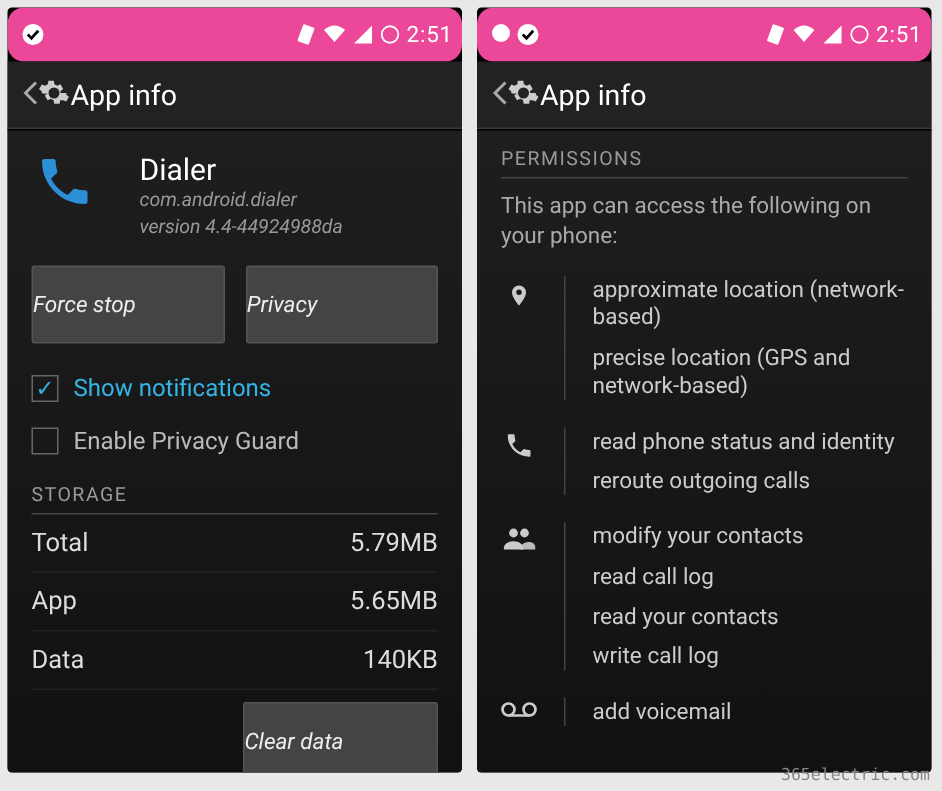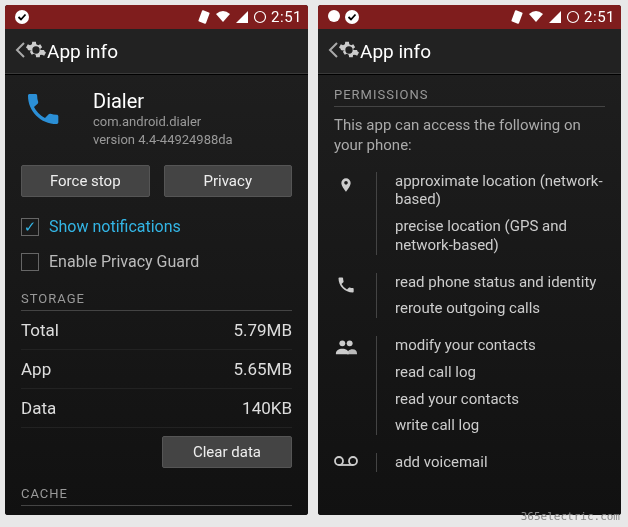--- a/index.html
+++ b/index.html
@@ -14,29 +14,30 @@
     width: 303px;
     height: 510px;
     background: #000;
     border-radius: 3px;
     overflow: hidden;
     color: #e0e0e0;
     display: flex;
     flex-direction: column;
   }
   .status-bar {
-    height: 24px;
-    background: #7f1d1d;
+    height: 36px;
+    background: #ec4899;
     display: flex;
     align-items: center;
     justify-content: flex-end;
     padding: 0 6px;
     gap: 4px;
     font-size: 14px;
     color: #fff;
+    border-radius: 11px;
   }
   .status-bar .left-icons { margin-right: auto; display: flex; gap: 3px; padding-left: 3px; }
   .status-bar svg, .status-bar .ico { display: block; }
   .status-time { font-weight: 400; font-size: 15px; letter-spacing: 0.5px; }
   .header {
     height: 46px;
     background: #222;
     display: flex;
     align-items: center;
     padding: 0 10px;
@@ -55,32 +56,33 @@
   }
   .content {
     flex: 1;
     padding: 0px 16px 0 16px;
     overflow: hidden;
     background: linear-gradient(180deg, #1e1e1e 0%, #111 100%);
   }
   .app-block { display: flex; gap: 28px; padding: 14px 0 12px 0; }
   .app-icon { width: 44px; height: 44px; display: flex; align-items: flex-start; justify-content: center; }
   .app-title { color: #fff; font-size: 20px; font-weight: 400; }
-  .app-sub { color: #999; font-size: 13px; line-height: 1.4; }
+  .app-sub { color: #999; font-size: 13px; line-height: 1.4; font-style: italic; }
   .btn-row { display: flex; gap: 14px; margin: 4px 0 12px 0; }
   .btn {
     flex: 1;
     background: #444;
     border: 1px solid #555;
     color: #eee;
     font-size: 15px;
-    padding: 6px 0;
-    text-align: center;
+    padding: 16px 0;
+    text-align: left;
     border-radius: 2px;
     cursor: pointer;
+    font-style: italic;
   }
   .checkbox-row { display: flex; align-items: center; gap: 10px; padding: 8px 0; font-size: 16px; }
   .checkbox {
     width: 18px; height: 18px; border: 1px solid #666; display: inline-flex;
     align-items: center; justify-content: center; font-size: 15px; color: #33b5e5;
   }
   .checkbox.checked { color: #33b5e5; }
   .check-label { color: #33b5e5; }
   .check-label.muted { color: #bbb; }
   .section-title {

